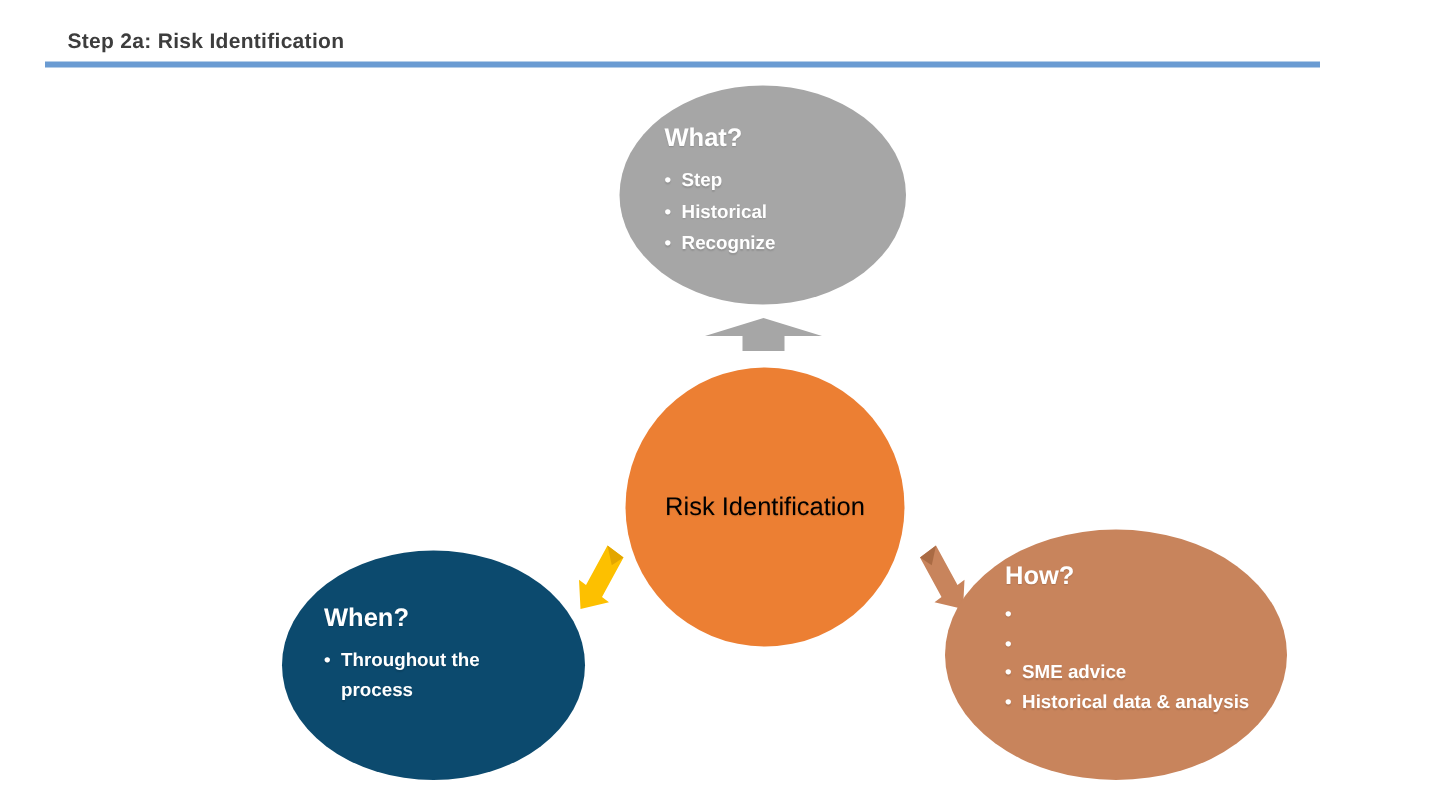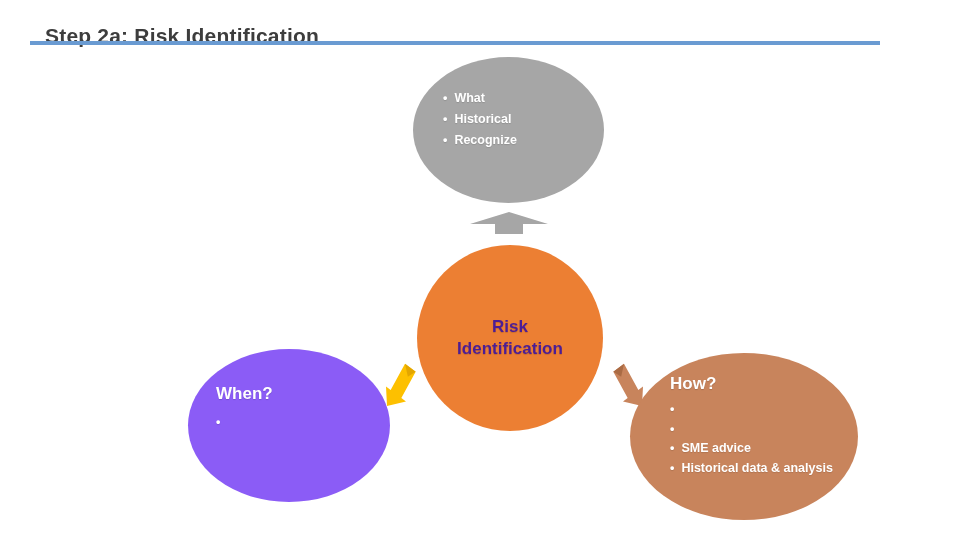--- a/index.html
+++ b/index.html
@@ -13,21 +13,21 @@
     height: 540px;
     background: #ffffff;
     overflow: hidden;
   }
 
   
   .slide-title {
     position: absolute;
     left: 45px;
     top: 10px;
-    font-size: 21px;
+    font-size: 14px;
     font-weight: bold;
     color: #3d3d3d;
     letter-spacing: 0.2px;
   }
   .accent-line {
     position: absolute;
     left: 30px;
     top: 41px;
     width: 850px;
     height: 4px;
@@ -64,23 +64,23 @@
 
   .node-what {
     left: 413px; top: 57px;
     width: 191px; height: 146px;
     background: #a6a6a6;
     padding: 24px 20px 0 30px;
   }
   .node-what .bullets li { line-height: 21px; }
 
   .node-when {
-    left: 188px; top: 349px;
+    left: 188px; top: 367px;
     width: 202px; height: 153px;
-    background: #8b5cf6;
+    background: #0c4a6e;
     padding: 34px 20px 0 28px;
   }
   .node-when .bullets span.txt { max-width: 100px; }
 
   .node-how {
     left: 630px; top: 353px;
     width: 228px; height: 167px;
     background: #c8845c;
     padding: 20px 20px 0 40px;
   }
@@ -92,46 +92,48 @@
     left: 417px; top: 245px;
     width: 186px; height: 186px;
     background: #ec7f33;
     display: flex;
     align-items: center;
     justify-content: center;
     text-align: center;
   }
   .node-center .label {
     font-size: 17px;
-    font-weight: bold;
+    font-weight: normal;
     line-height: 22px;
     max-width: 135px;
-    color: #4c1d95;
+    color: #000000;
     text-shadow: 0 1px 1px rgba(0,0,0,0.15);
+    text-align: right;
   }
 
   
   .arrow { position: absolute; }
   .arrow-up   { left: 470px; top: 212px; }
   .arrow-left { left: 377px; top: 357px; }
   .arrow-right{ left: 602px; top: 357px; }
 </style>
 </head>
 <body>
 
 <div class="slide">
 
   <h1 class="slide-title">Step 2a: Risk Identification</h1>
   <div class="accent-line"></div>
 
   <div class="node node-what">
+    <div class="q">What?</div>
     <ul class="bullets">
       <li>
         <span class="dot">•</span>
-        <span class="txt">What</span>
+        <span class="txt">Step</span>
       </li>
       <li>
         <span class="dot">•</span>
         <span class="txt">Historical</span>
       </li>
       <li>
         <span class="dot">•</span>
         <span class="txt">Recognize</span>
       </li>
     </ul>
@@ -153,20 +155,21 @@
   <svg class="arrow arrow-right" width="50" height="58" viewBox="0 0 60 60">
     <polygon points="26.4,3.2 13.6,12.8 30.8,44.4 25.2,48.6 48,54 49.2,30.6 43.6,34.8" fill="#c8845c"></polygon>
     <polygon points="26.4,3.2 13.6,12.8 23,19" fill="#aa6b44"></polygon>
   </svg>
 
   <div class="node node-when">
     <div class="q">When?</div>
     <ul class="bullets">
       <li>
         <span class="dot">•</span>
+        <span class="txt">Throughout the process</span>
       </li>
     </ul>
   </div>
 
   <div class="node node-how">
     <div class="q">How?</div>
     <ul class="bullets">
       <li>
         <span class="dot">•</span>
       </li>

